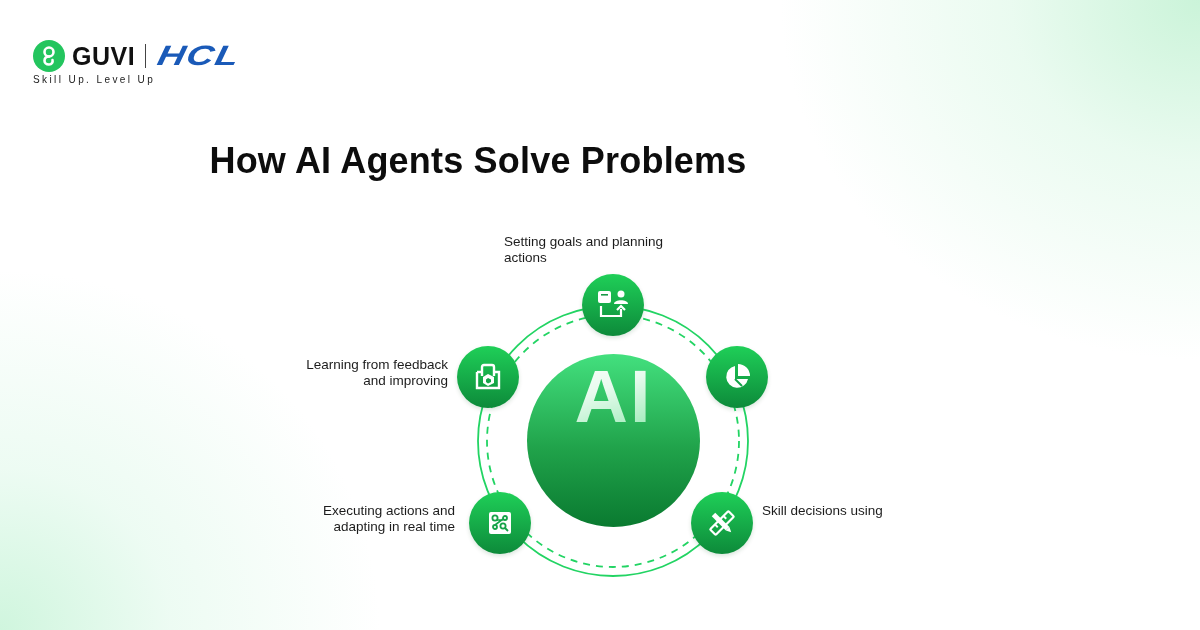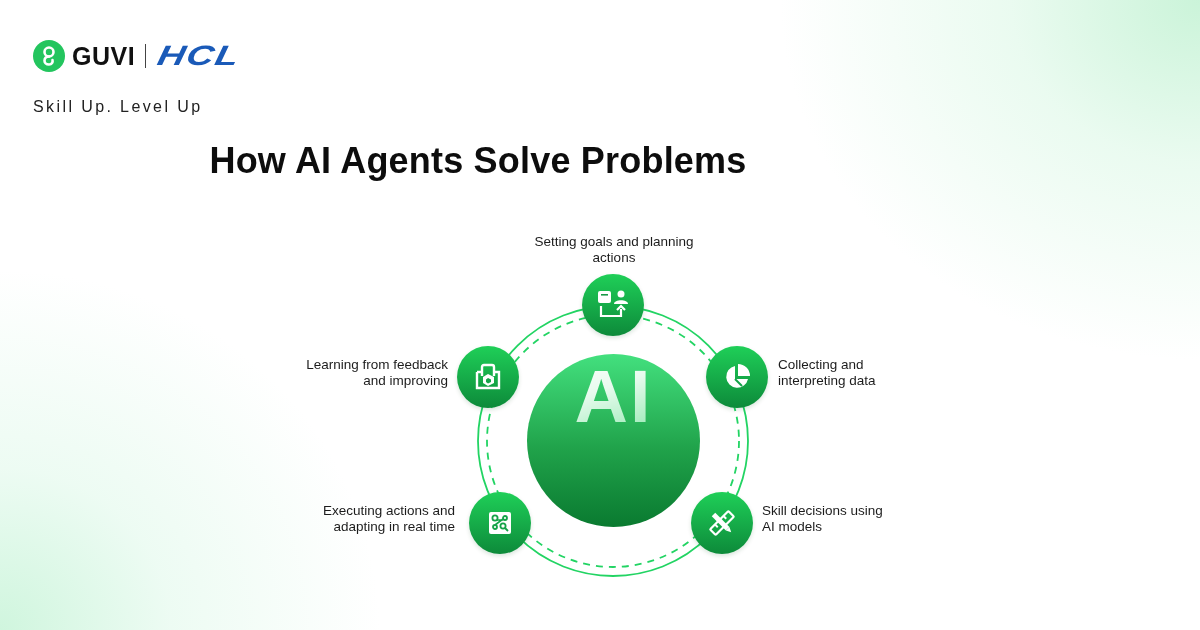--- a/index.html
+++ b/index.html
@@ -21,21 +21,21 @@
     width: 32px; height: 32px; border-radius: 50%; background: #23c55e;
     display: flex; align-items: center; justify-content: center;
   }
   .guvi-text { font-size: 25px; font-weight: bold; color: #111; margin-left: 7px; letter-spacing: 0.5px; }
   .sep { width: 1px; height: 24px; background: #444; margin: 0 12px 0 10px; }
   .hcl-text {
     font-size: 28px; font-weight: bold; font-style: italic; color: #1a5ab8;
     letter-spacing: 1px; transform: skewX(-12deg) scaleX(1.35); transform-origin: left center;
     display: inline-block;
   }
-  .tagline { font-size: 16px; color: #222; letter-spacing: 2.4px; margin-top: 26px; }
+  .tagline { font-size: 10px; color: #222; letter-spacing: 2.4px; margin-top: 2px; }
   .title {
     position: absolute; left: 0; width: 956px; top: 140px; text-align: center;
     font-size: 36px; font-weight: bold; color: #0d0d0d; letter-spacing: 0.2px;
   }
   .diagram { position: absolute; left: 0; top: 0; width: 1200px; height: 630px; }
   .node {
     position: absolute; width: 62px; height: 62px; border-radius: 50%;
     background: linear-gradient(180deg, #1fcf58 0%, #0d8a3a 100%);
     display: flex; align-items: center; justify-content: center;
     box-shadow: 0 2px 4px rgba(0,80,30,0.15);
@@ -46,21 +46,21 @@
     display: flex; align-items: flex-start; justify-content: center;
   }
   .ai-text {
     font-size: 74px; font-weight: bold; letter-spacing: 2px;
     background: linear-gradient(160deg, #ffffff 0%, #e8fbee 40%, #8ee7ad 100%);
     -webkit-background-clip: text; background-clip: text; color: transparent;
   }
   .label { position: absolute; font-size: 13.5px; color: #1c1c1c; line-height: 16px; }
   .label.right { text-align: left; }
   .label.left { text-align: right; }
-  .label.top { text-align: center; }
+  .label.top { }
 </style>
 </head>
 <body>
 
 <div class="bg"></div>
 
 <div class="logo">
   <div class="logo-row">
     <div class="guvi-mark">
       <svg width="20" height="22" viewBox="0 0 20 22">
@@ -102,42 +102,37 @@
     <div>actions</div>
   </div>
 
   <div class="node" style="left:706px; top:346px;">
     <svg width="30" height="30" viewBox="0 0 30 30">
       <path d="M13 4 A11 11 0 1 0 26 17 H13 Z" fill="#fff"></path>
       <path d="M16 2 A12 12 0 0 1 28 14 H16 Z" fill="#fff"></path>
       <path d="M13 17 L20 24" stroke="#13a348" stroke-width="2"></path>
     </svg>
   </div>
-  <div class="label right" style="left:778px; top:357px; width:170px;">
-    <div>Collecting and</div>
-    <div>interpreting data</div>
-  </div>
 
   <div class="node" style="left:691px; top:492px;">
     <svg width="30" height="30" viewBox="0 0 30 30">
       <g transform="rotate(45 15 15)">
         <rect x="11" y="2" width="8" height="26" rx="1" fill="none" stroke="#fff" stroke-width="2.2"></rect>
         <line x1="11" y1="9" x2="15" y2="9" stroke="#fff" stroke-width="2"></line>
         <line x1="11" y1="15" x2="15" y2="15" stroke="#fff" stroke-width="2"></line>
         <line x1="11" y1="21" x2="15" y2="21" stroke="#fff" stroke-width="2"></line>
       </g>
       <g transform="rotate(-45 15 15)">
         <rect x="12.5" y="3" width="5" height="20" fill="#fff"></rect>
         <path d="M12.5 23 L15 28 L17.5 23 Z" fill="#fff"></path>
       </g>
     </svg>
   </div>
   <div class="label right" style="left:762px; top:503px; width:190px;">
     <div>Skill decisions using</div>
-    <div>AI models</div>
   </div>
 
   <div class="node" style="left:469px; top:492px;">
     <svg width="26" height="26" viewBox="0 0 26 26">
       <rect x="2" y="2" width="22" height="22" rx="2" fill="#fff"></rect>
       <circle cx="8" cy="8" r="2.6" fill="none" stroke="#14a348" stroke-width="1.8"></circle>
       <circle cx="18" cy="8" r="2" fill="none" stroke="#14a348" stroke-width="1.8"></circle>
       <circle cx="8" cy="17" r="2" fill="none" stroke="#14a348" stroke-width="1.8"></circle>
       <circle cx="16" cy="16" r="2.6" fill="none" stroke="#14a348" stroke-width="1.8"></circle>
       <path d="M10 10 L16 10 M8 15 L16 9" stroke="#14a348" stroke-width="1.6"></path>

